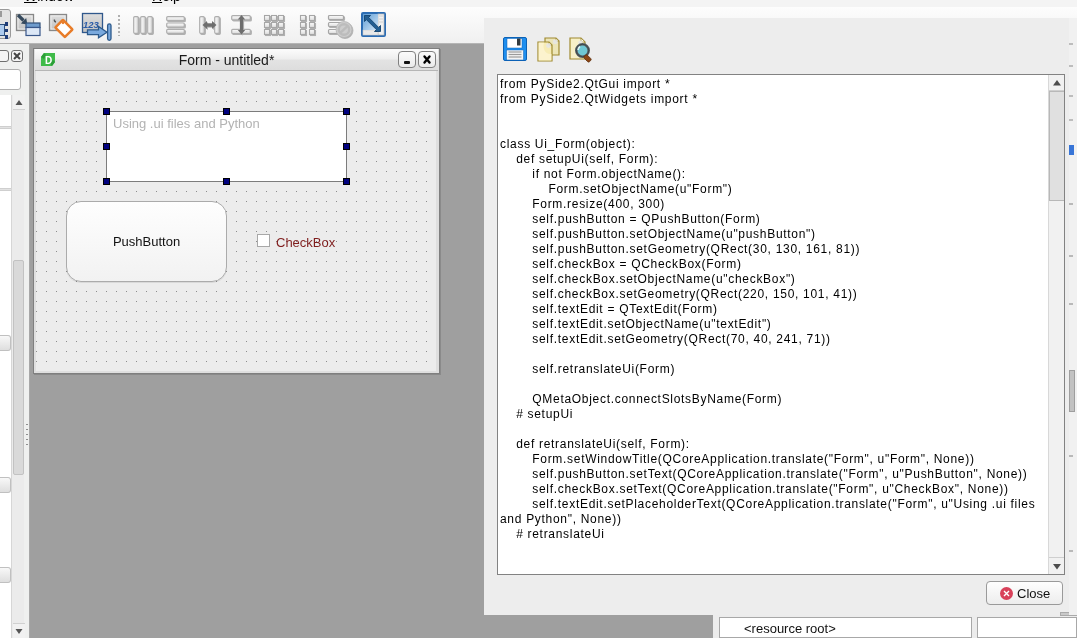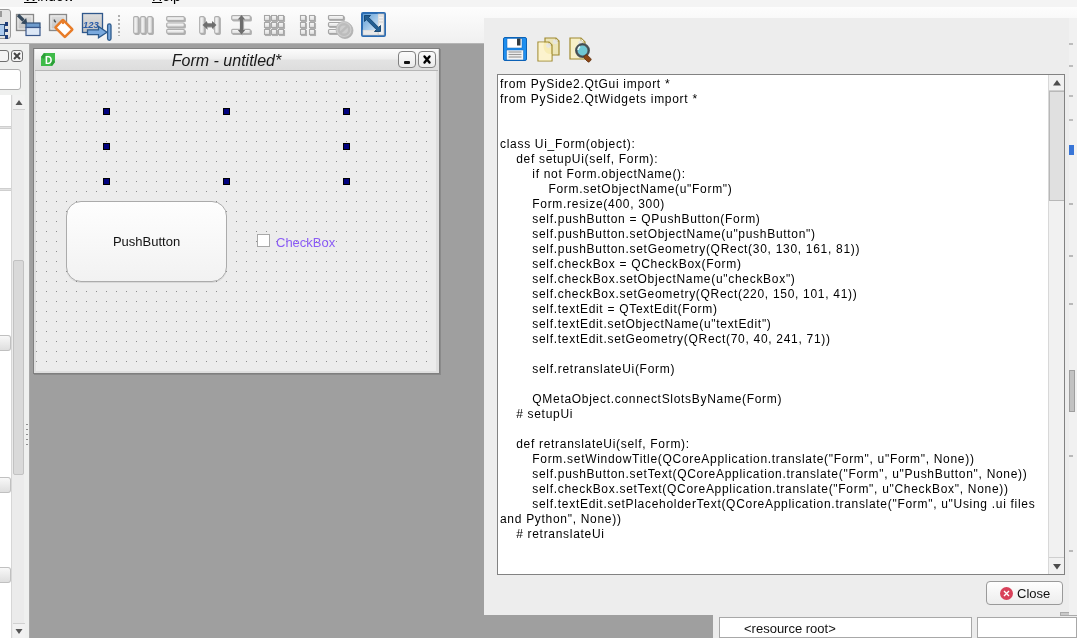--- a/index.html
+++ b/index.html
@@ -200,21 +200,21 @@
 <div class="abs" style="left:33px;top:48px;width:407px;height:326px;border:1px solid #7f7f7f;background:#dfdfdf;box-shadow:1px 1px 0 #8a8a8a;">
 
   <div class="abs" style="left:1px;top:0px;width:403px;height:22px;background:linear-gradient(#fcfcfc,#eeeeee 48%,#e3e3e3 52%,#dddddd);border-bottom:1px solid #b6b6b6;">
 
     <svg class="abs" width="17" height="14" viewBox="0 0 17 14" style="left:5px;top:4px;">
       <path d="M4 0 L15 0 L15 9 L12 13 L1 13 L1 4 Z" fill="#3fbb49"></path>
       <path d="M4 0 L1 4 L4 6 L6 2 Z" fill="#2c9e38"></path>
       <path d="M15 9 L12 13 L10 10 L13 7 Z" fill="#2c9e38"></path>
       <text x="8.5" y="10.5" font-size="10" font-weight="bold" fill="#fff" text-anchor="middle" font-family="Liberation Sans">D</text>
     </svg>
-    <div class="abs" style="left:20px;top:3px;width:343px;text-align:center;font-size:16px;color:#1a1a1a;font-style:italic;">Form - untitled*</div>
+    <div class="abs" style="left:20px;top:3px;width:343px;text-align:center;font-size:14px;color:#1a1a1a;">Form - untitled*</div>
 
     <div class="abs" style="left:363px;top:2px;width:18px;height:17px;border:1px solid #808080;border-radius:4px;background:linear-gradient(#fbfbfb,#eaeaea);">
       <div class="abs" style="left:5px;top:9px;width:6px;height:2.5px;background:#111;border-radius:1px;"></div>
     </div>
 
     <div class="abs" style="left:383px;top:2px;width:18px;height:17px;border:1px solid #808080;border-radius:4px;background:linear-gradient(#fbfbfb,#eaeaea);">
       <svg width="16" height="15">
           <path d="M5.5 4.5 L10.5 10.5 M10.5 4.5 L5.5 10.5" stroke="#000" stroke-width="2.4" stroke-linecap="round"></path>
         </svg>
     </div>
@@ -223,27 +223,30 @@
   <div class="abs" style="left:2px;top:22px;width:400px;height:300px;background-color:#ececec;">
     <svg class="abs" width="400" height="300" style="left:0;top:0;shape-rendering:crispEdges;">
       <defs>
           <pattern id="dotp" width="10" height="10" patternUnits="userSpaceOnUse">
             <rect x="0" y="0" width="1" height="1" fill="#8c8c8c"></rect>
           </pattern>
         </defs>
       <rect x="0" y="10" width="400" height="290" fill="url(#dotp)"></rect>
     </svg>
 
+    <div class="abs" style="left:70px;top:40px;width:241px;height:71px;background:#fff;border:1px solid #7c7c7c;">
+      <div class="abs" style="left:6px;top:4px;font-size:13px;color:#b3b3b3;">Using .ui files and Python</div>
+    </div>
 
     <div class="abs" style="left:30px;top:130px;width:161px;height:81px;background:linear-gradient(#fefefe,#f2f2f2);border:1px solid #ababab;border-radius:15px;box-shadow:0 1px 0 rgba(0,0,0,0.08);">
       <div class="abs" style="left:0;top:32px;width:159px;text-align:center;font-size:13px;color:#111;">PushButton</div>
     </div>
 
     <div class="abs" style="left:221px;top:163px;width:13px;height:13px;background:#fff;border:1px solid #a8a8a8;"></div>
-    <div class="abs" style="left:240px;top:164px;font-size:13px;color:#8b5cf6;">CheckBox</div>
+    <div class="abs" style="left:240px;top:164px;font-size:13px;color:#7f1d1d;">CheckBox</div>
 
     <div class="handles">
       <div class="abs h" style="left:67px;top:37px;"></div>
       <div class="abs h" style="left:187px;top:37px;"></div>
       <div class="abs h" style="left:307px;top:37px;"></div>
       <div class="abs h" style="left:67px;top:72px;"></div>
       <div class="abs h" style="left:307px;top:72px;"></div>
       <div class="abs h" style="left:67px;top:107px;"></div>
       <div class="abs h" style="left:187px;top:107px;"></div>
       <div class="abs h" style="left:307px;top:107px;"></div>

